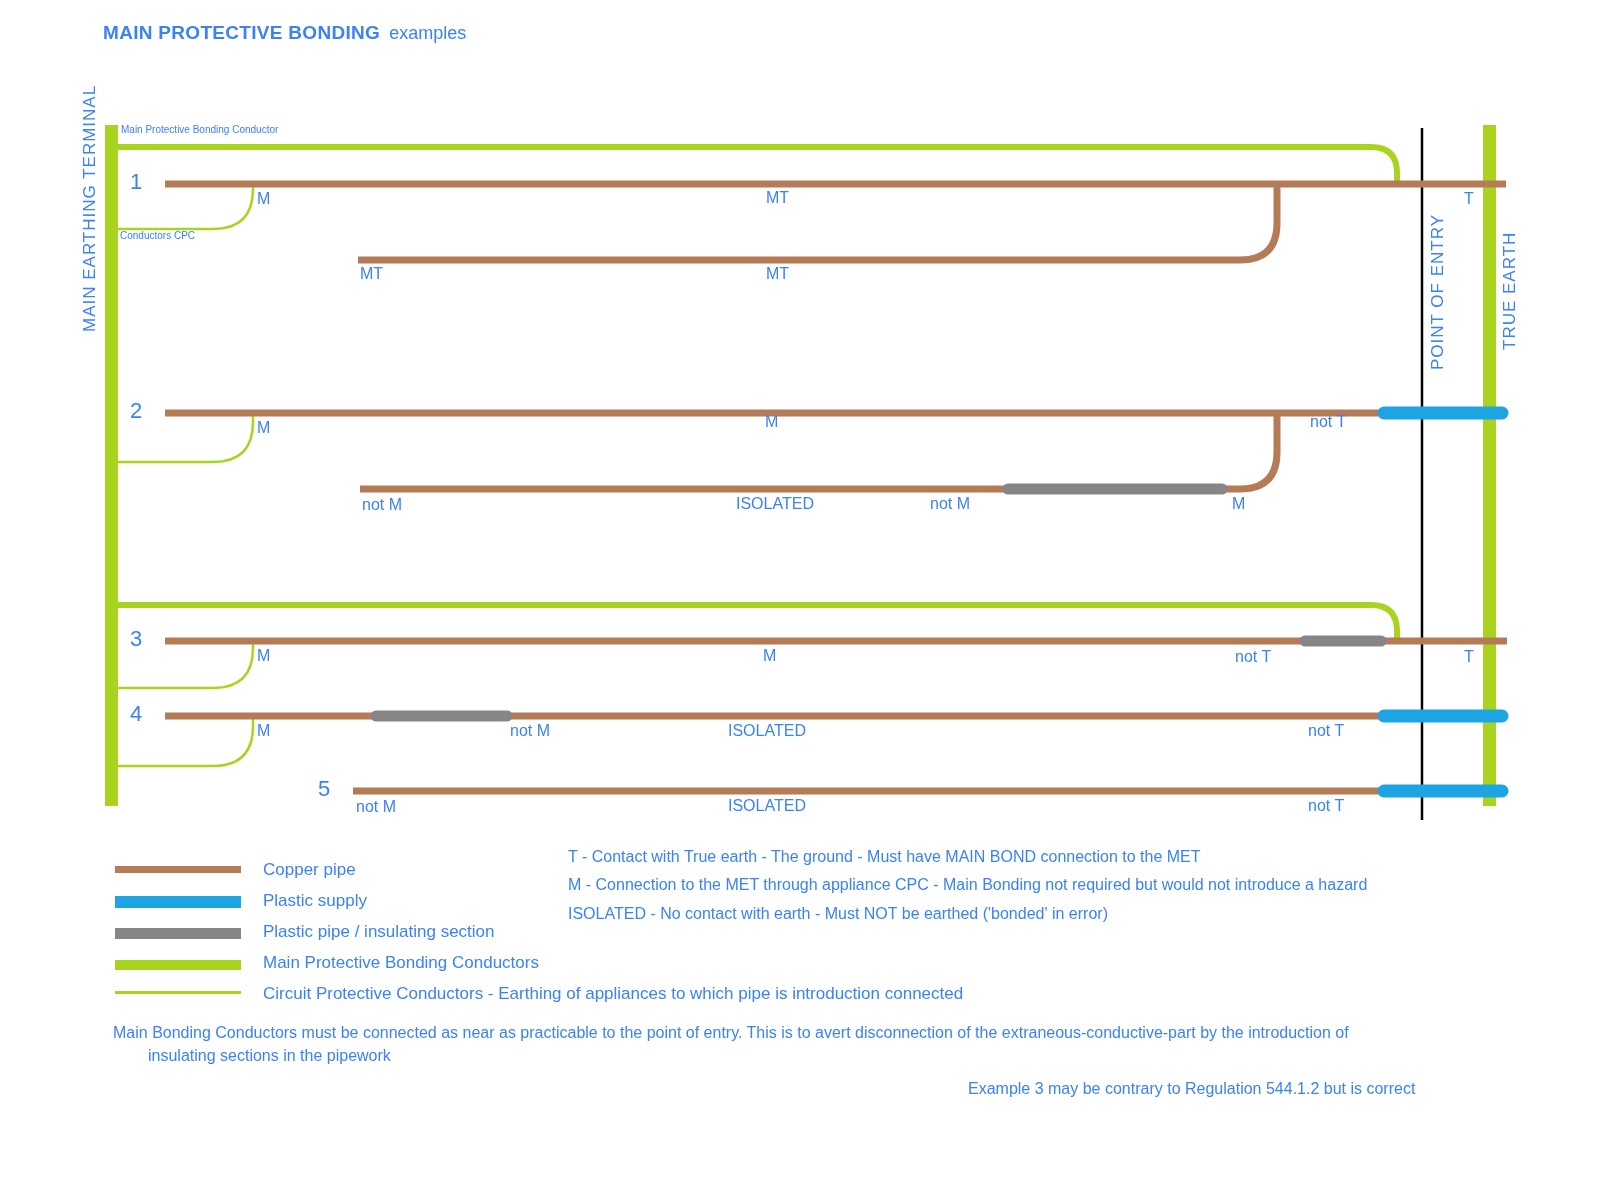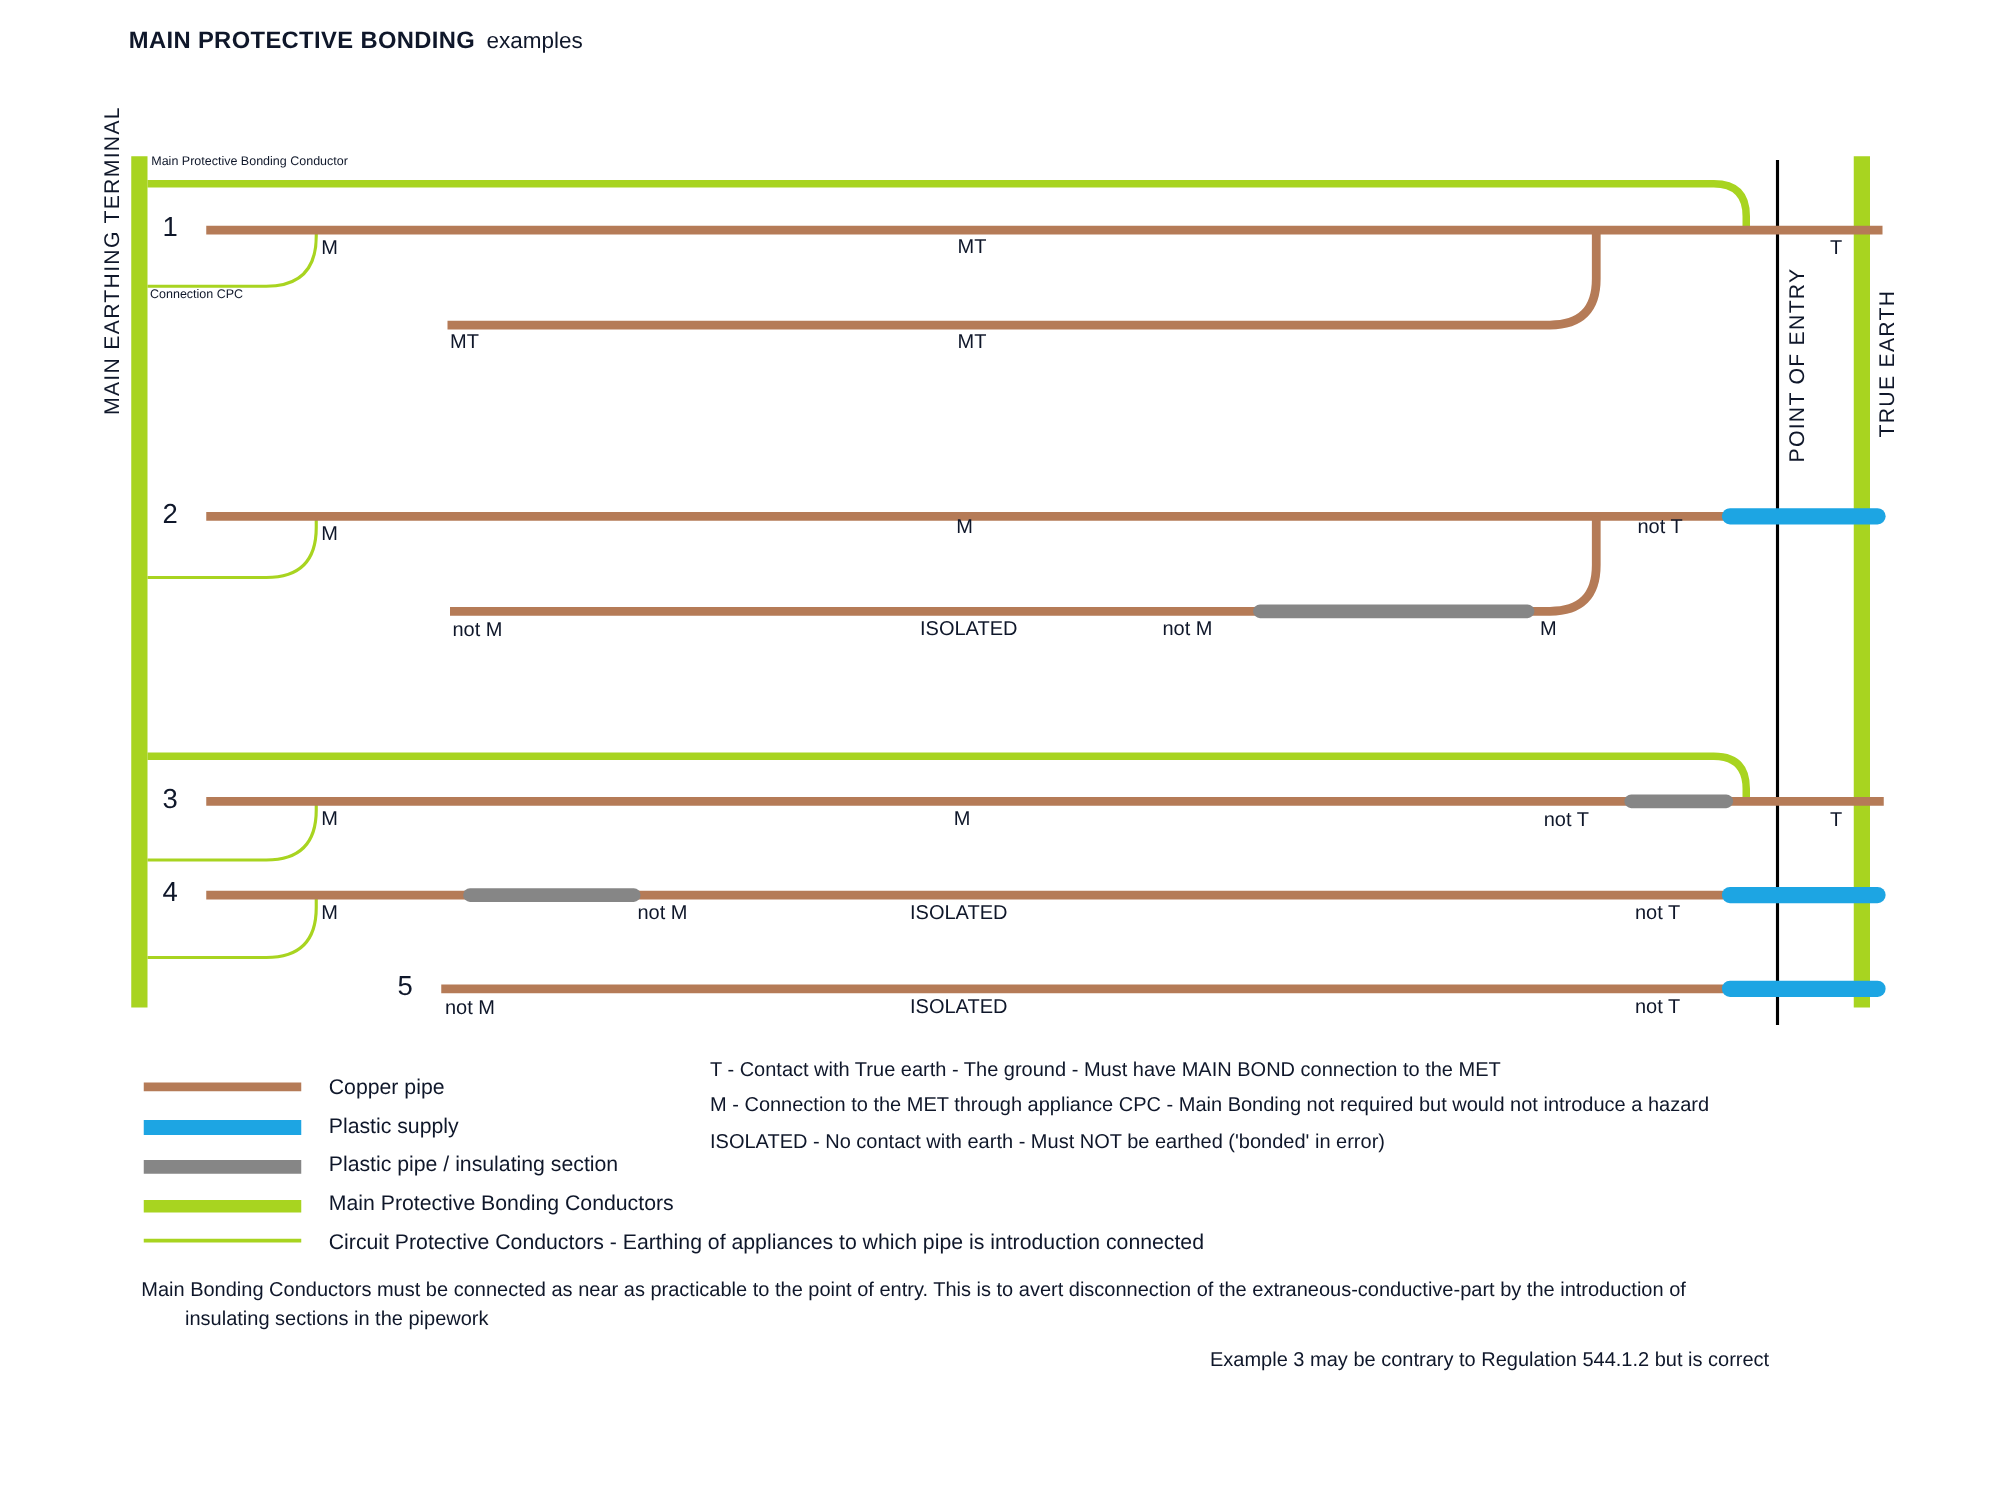--- a/index.html
+++ b/index.html
@@ -1,17 +1,17 @@
 <!DOCTYPE html>
 <html><head>
 <meta charset="utf-8">
 <style>
   html,body{margin:0;padding:0;background:#fff;}
   .canvas{position:relative;width:1600px;height:1191px;background:#fff;overflow:hidden;
-          font-family:"Liberation Sans",sans-serif;color:#0f172a;}
+          font-family:"Liberation Sans",sans-serif;color:#3b82f6;}
   .title{position:absolute;left:103px;top:22px;white-space:nowrap;}
   .title .main{font-size:19px;font-weight:bold;letter-spacing:.3px;}
   .title .suffix{font-size:18px;margin-left:9px;}
   .lbl{position:absolute;font-size:16px;line-height:1.1;white-space:nowrap;}
   .small{font-size:10px;}
   .num{position:absolute;font-size:22px;line-height:1;white-space:nowrap;}
   .vlabel{position:absolute;transform:rotate(-90deg);transform-origin:0 0;
           font-size:17px;letter-spacing:1px;white-space:nowrap;line-height:1.2;}
   svg.layer{position:absolute;left:0;top:0;}
   .legend-swatch{position:absolute;left:115px;width:126px;}
@@ -57,21 +57,21 @@
     <path d="M 1384 413 H 1502" fill="none" stroke="#1da5e3" stroke-width="13" stroke-linecap="round"></path>
     <path d="M 1384 716 H 1502" fill="none" stroke="#1da5e3" stroke-width="13" stroke-linecap="round"></path>
     <path d="M 1384 791 H 1502" fill="none" stroke="#1da5e3" stroke-width="13" stroke-linecap="round"></path>
   </svg>
 
   <span class="vlabel" style="left:80px;top:332px">MAIN EARTHING TERMINAL</span>
   <span class="vlabel" style="left:1428px;top:370px">POINT OF ENTRY</span>
   <span class="vlabel" style="left:1500px;top:350px">TRUE EARTH</span>
 
   <span class="lbl small" style="left:121px;top:124px">Main Protective Bonding Conductor</span>
-  <span class="lbl small" style="left:120px;top:230px">Connection CPC</span>
+  <span class="lbl small" style="left:120px;top:230px">Conductors CPC</span>
 
   <span class="num" style="left:130px;top:171px">1</span>
   <span class="lbl" style="left:257px;top:190px">M</span>
   <span class="lbl" style="left:766px;top:189px">MT</span>
   <span class="lbl" style="left:1464px;top:190px">T</span>
   <span class="lbl" style="left:360px;top:265px">MT</span>
   <span class="lbl" style="left:766px;top:265px">MT</span>
 
   <span class="num" style="left:130px;top:400px">2</span>
   <span class="lbl" style="left:257px;top:419px">M</span>

